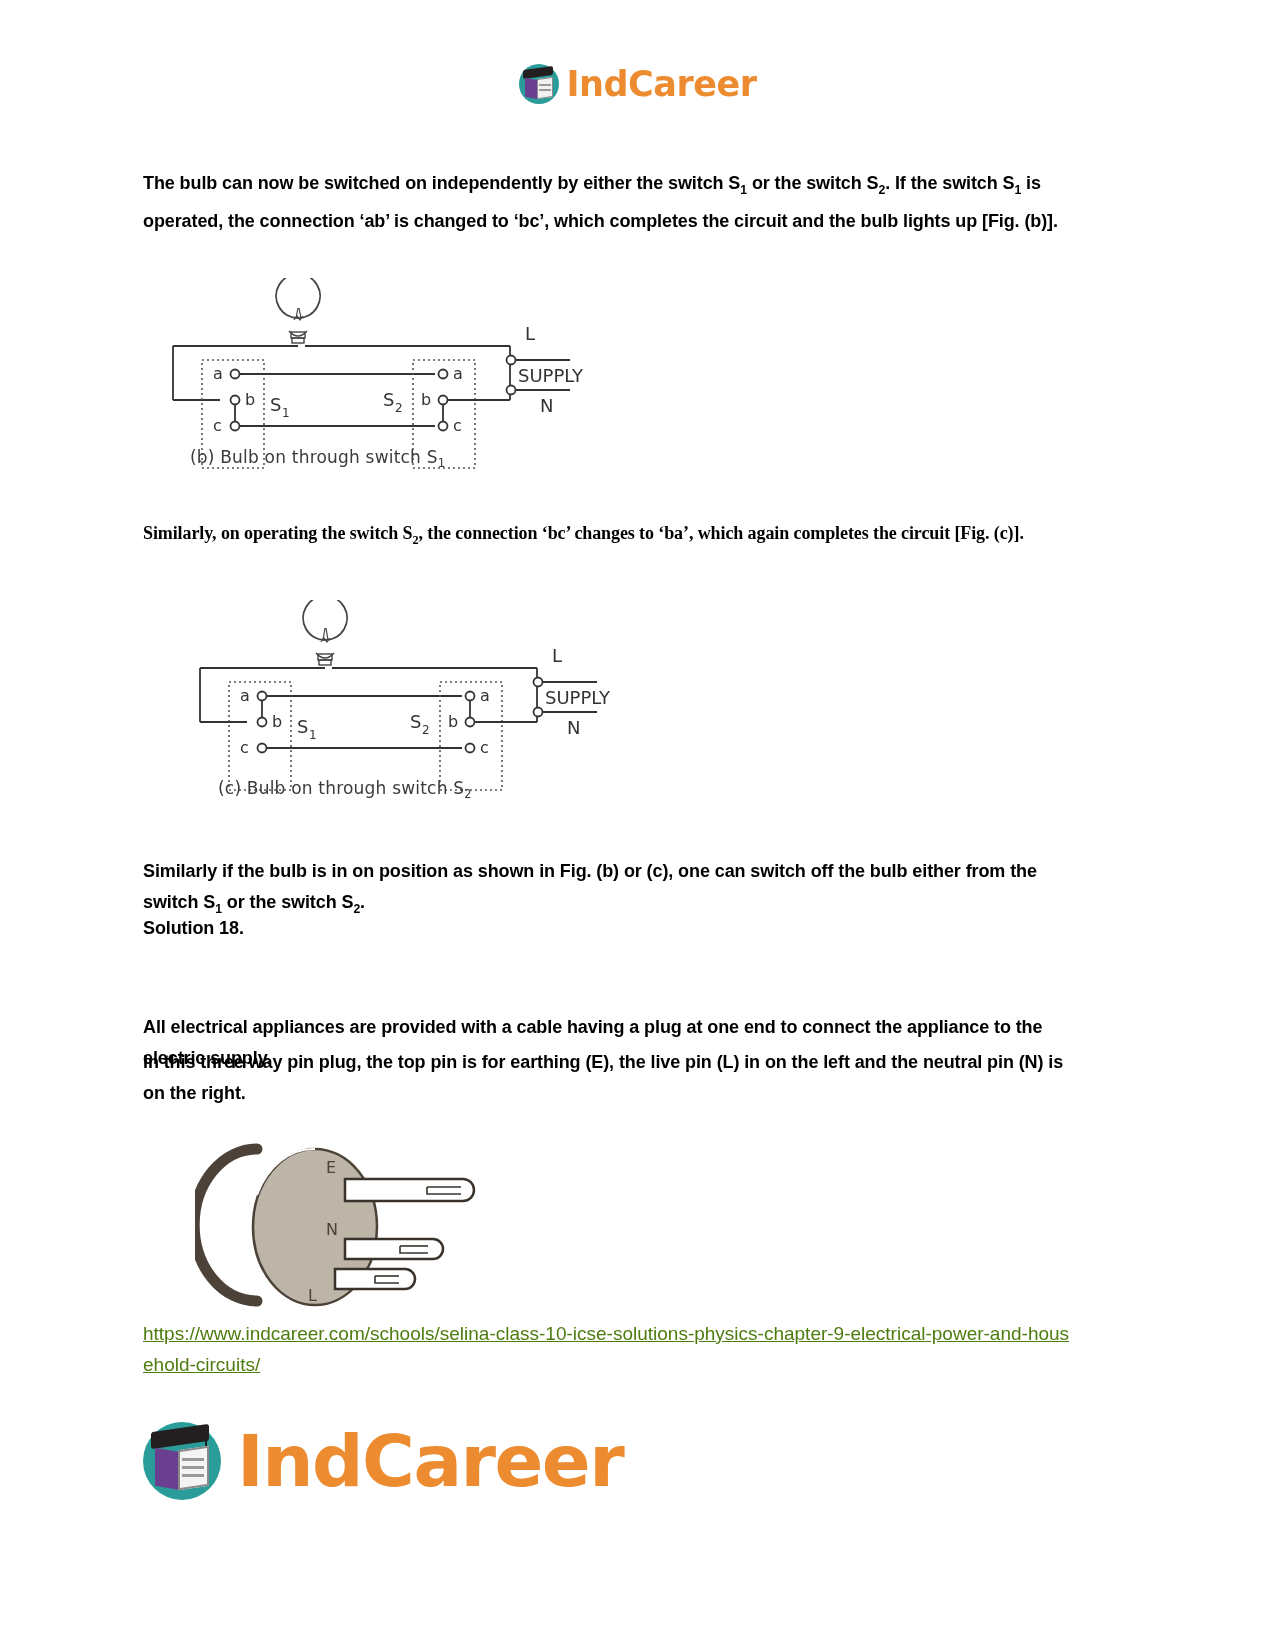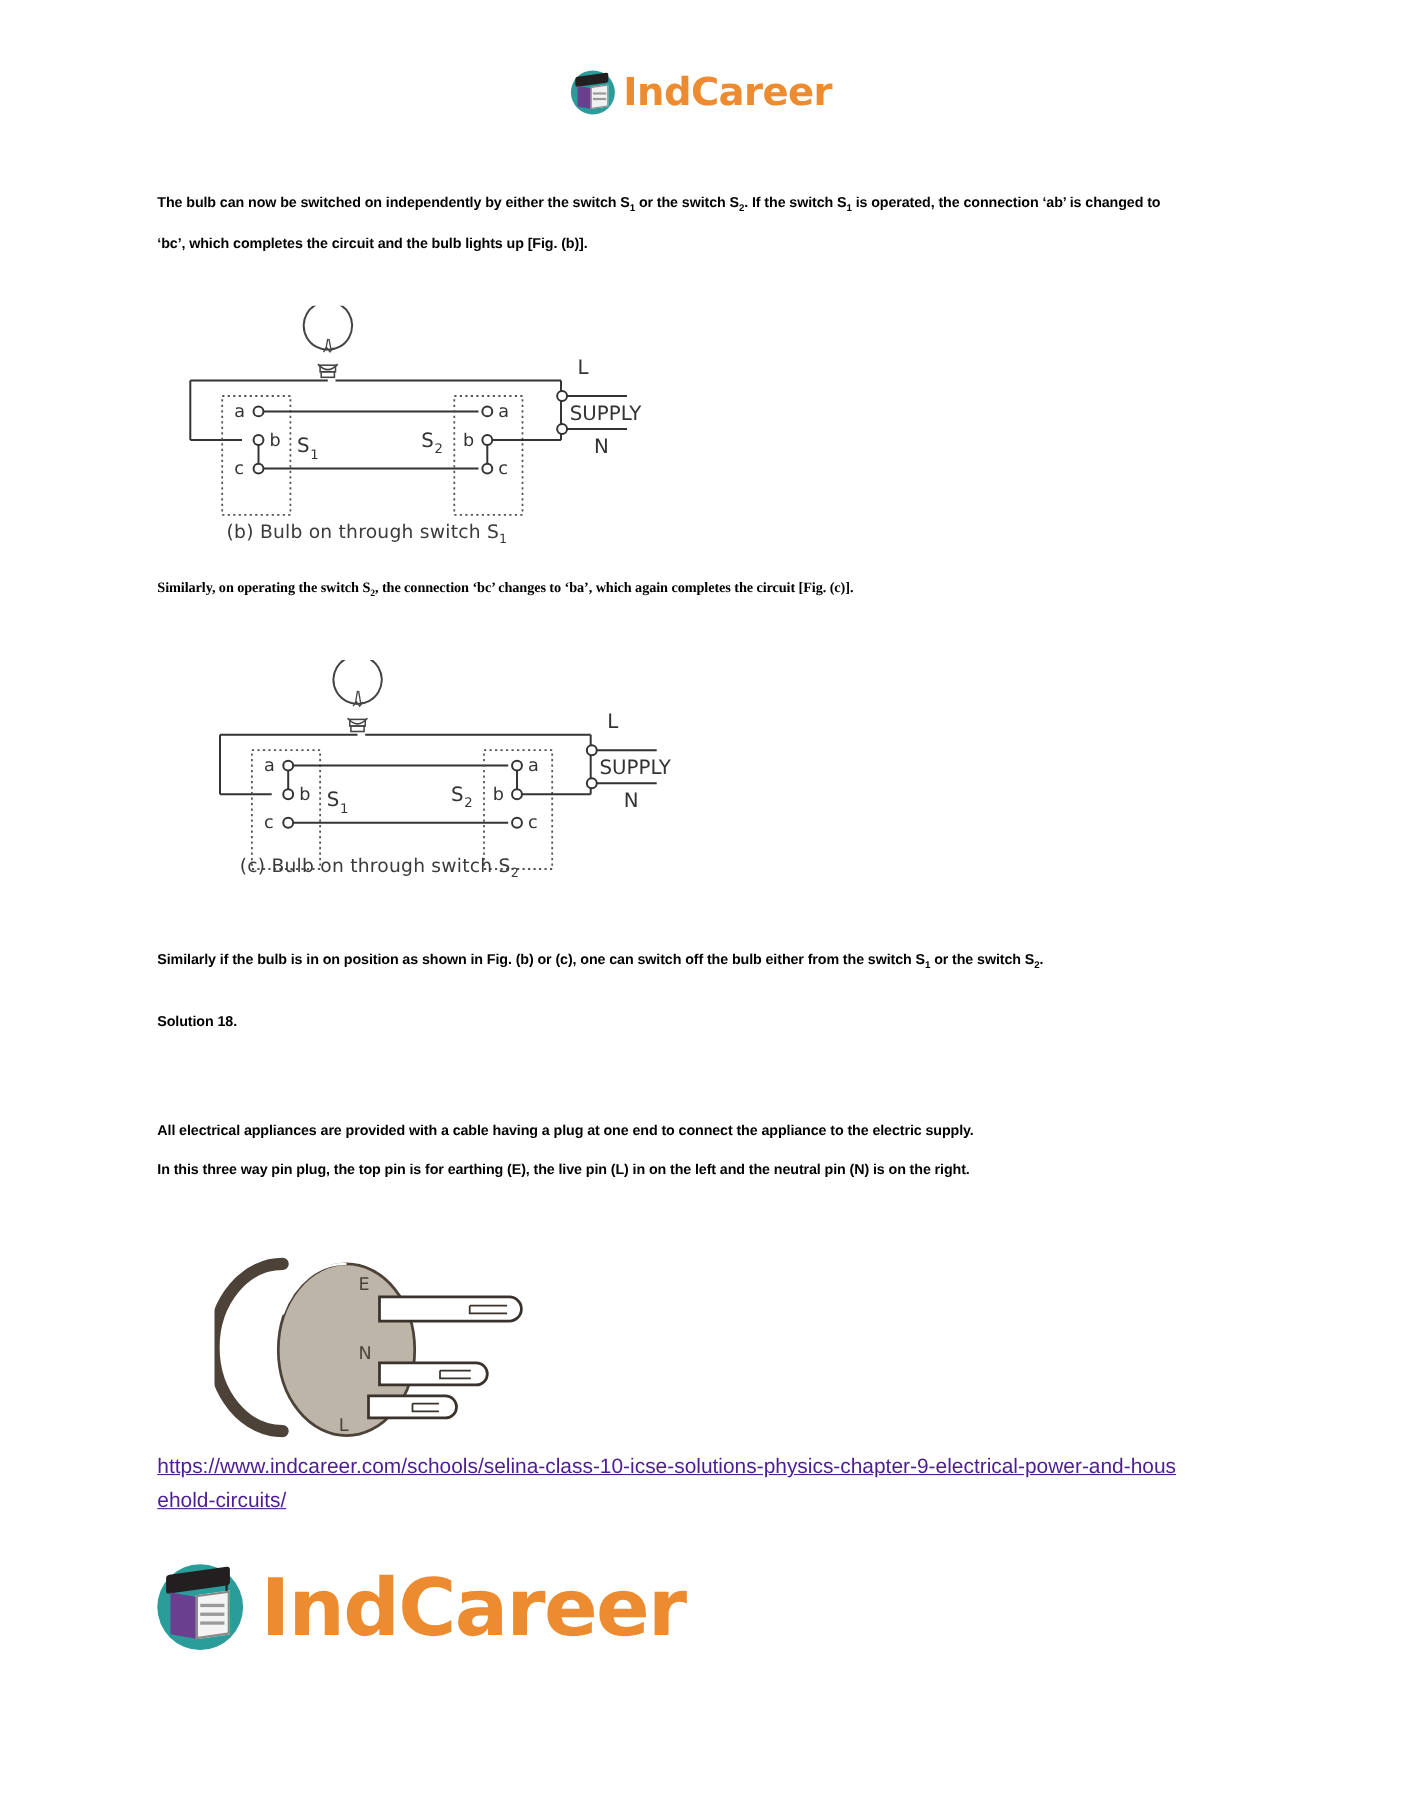--- a/index.html
+++ b/index.html
@@ -85,41 +85,41 @@
   }
 
   
   .content {
     position: absolute;
     left: 143px;
     top: 0;
     width: 930px;
   }
   p.para {
-    font-size: 13px;
+    font-size: 18px;
     font-weight: bold;
     line-height: 31px;
     margin: 0;
     letter-spacing: -0.1px;
   }
   sub { font-size: 0.68em; vertical-align: sub; }
 
   
   .figure { position: relative; }
   .fig-caption {
     font-family: "DejaVu Sans", sans-serif;
     font-size: 17px;
     color: #3b3b3b;
     letter-spacing: 0.2px;
   }
 
   
   .doclink {
     font-size: 19px;
-    color: #4c1d95;
+    color: #4d7c0f;
     text-decoration: underline;
     line-height: 31px;
     word-break: break-all;
     display: block;
   }
 
   
   .footer-logo {
     position: absolute;
     left: 143px;
@@ -249,21 +249,21 @@
       <text x="298" y="153">c</text>
       <text x="115" y="133" font-size="18">S</text>
       <text x="127" y="139" font-size="12">1</text>
       <text x="228" y="128" font-size="18">S</text>
       <text x="240" y="134" font-size="12">2</text>
       <text x="370" y="62" font-size="18">L</text>
       <text x="363" y="104" font-size="18">SUPPLY</text>
       <text x="385" y="134" font-size="18">N</text>
     </g>
   </svg>
-  <div class="fig-caption" style="position:absolute; left:35px; top:196px;margin-left:16px;">
+  <div class="fig-caption" style="position:absolute; left:35px; top:169px;">
     <span>(b) Bulb on through switch S</span><sub>1</sub>
   </div>
 </div>
 
 <div class="content" style="top:518px;font-family:Liberation Serif, serif;">
   <p class="para"><span>Similarly, on operating the switch S</span><sub>2</sub><span>, the connection ‘bc’ changes to ‘ba’, which again completes the circuit [Fig. (c)].</span></p>
 </div>
 
 <div class="figure" style="position:absolute; left:182px; top:600px; width:440px; height:215px;">
   <svg width="440" height="215" viewBox="0 0 440 215">

